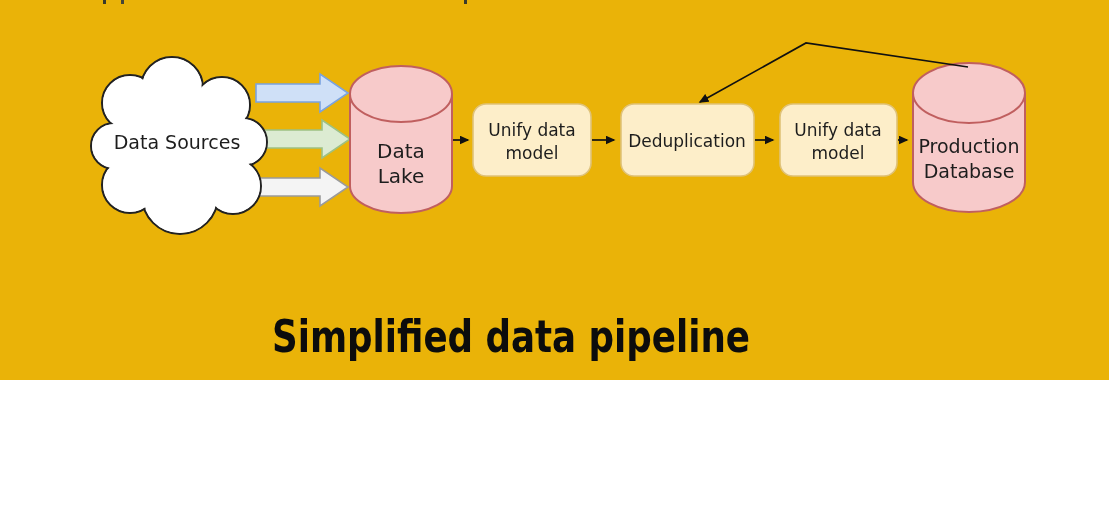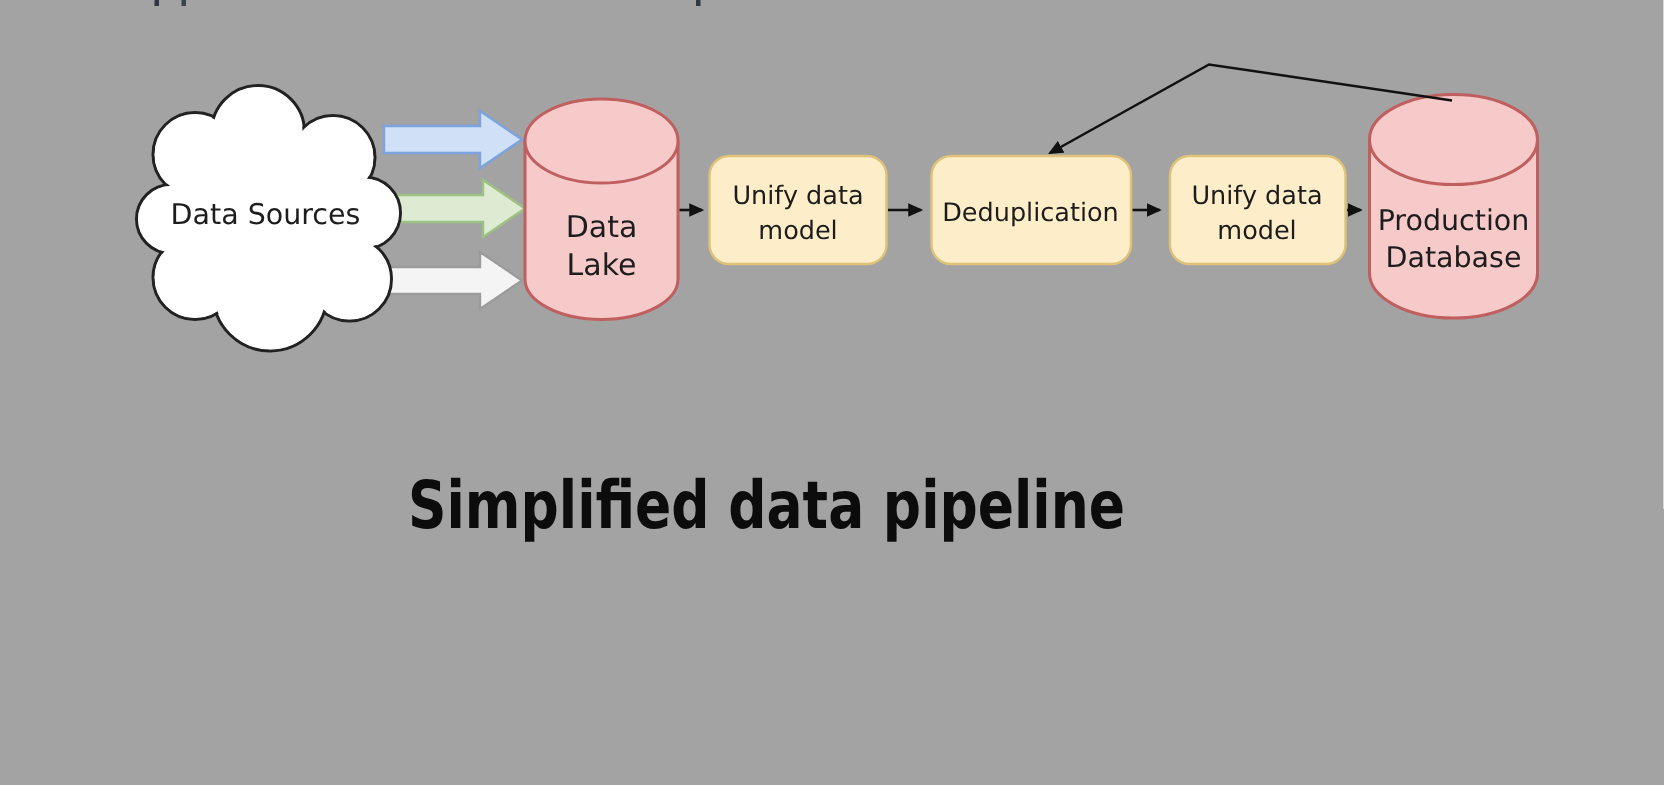--- a/index.html
+++ b/index.html
@@ -4,22 +4,22 @@
 <style>
   html, body {
     margin: 0;
     padding: 0;
     background: #ffffff;
     font-family: "DejaVu Sans", "Liberation Sans", sans-serif;
   }
   .stage {
     position: relative;
     width: 1109px;
-    height: 523px;
-    background: #a3a3a3;
+    height: 380px;
+    background: #eab308;
     overflow: hidden;
   }
   svg { display: block; }
   .node-label {
     font-family: "DejaVu Sans", "Liberation Sans", sans-serif;
     fill: #1d1d1d;
   }
   .connector {
     stroke: #111111;
     stroke-width: 1.7;

